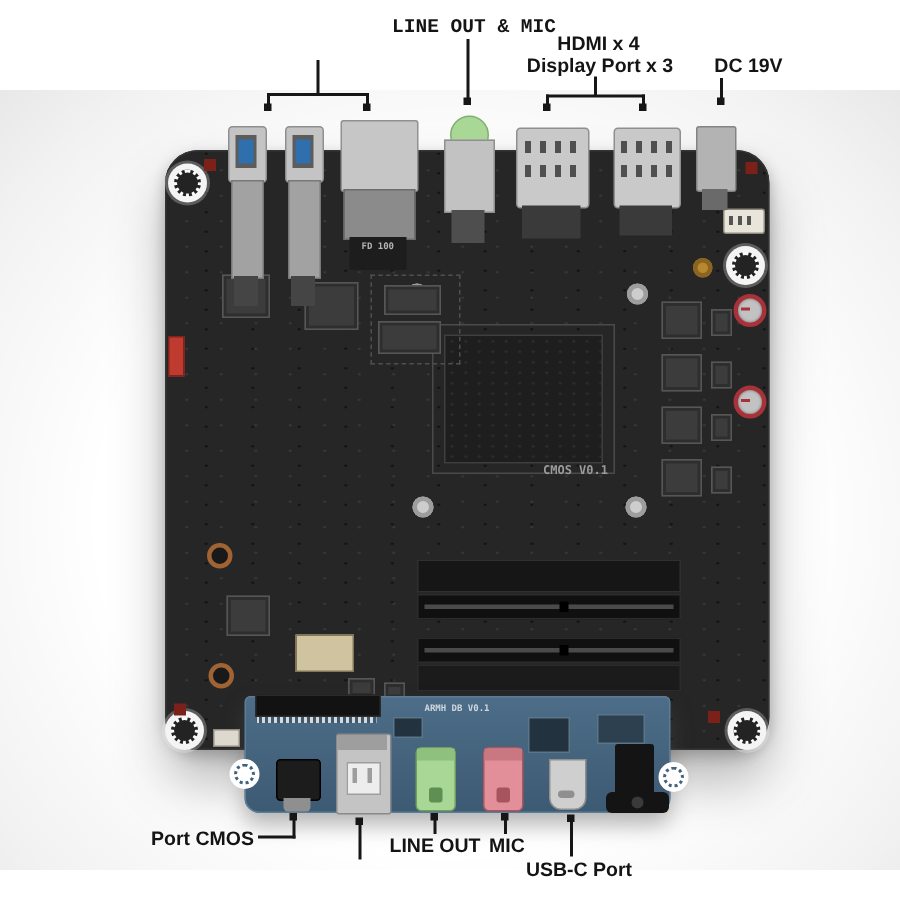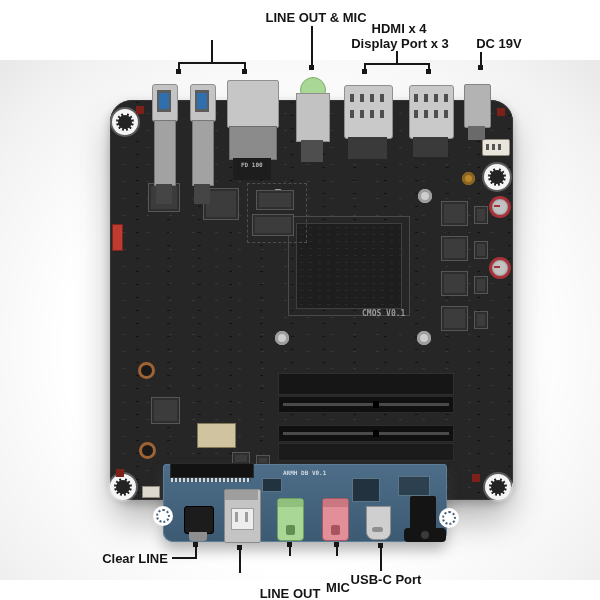--- a/index.html
+++ b/index.html
@@ -210,49 +210,49 @@
     </div>
   </div>
 
   <div class="ln" style="left:211px;top:40px;width:2px;height:23px;"></div>
   <div class="ln" style="left:178px;top:62px;width:68px;height:2px;"></div>
   <div class="ln" style="left:178px;top:62px;width:2px;height:9px;"></div>
   <div class="ln" style="left:244px;top:62px;width:2px;height:9px;"></div>
   <div class="dot" style="left:176px;top:69px;"></div>
   <div class="dot" style="left:242px;top:69px;"></div>
 
-  <div class="lbl" style="left:316px;top:10px;">LINE OUT &amp; MIC</div>
+  <div class="lbl" style="left:316px;top:10px;font-family:Liberation Mono, monospace;">LINE OUT &amp; MIC</div>
   <div class="ln" style="left:311px;top:26px;width:2px;height:41px;"></div>
   <div class="dot" style="left:309px;top:65px;"></div>
 
   <div class="lbl" style="left:399px;top:21px;">HDMI x 4</div>
   <div class="lbl" style="left:400px;top:36px;">Display Port x 3</div>
   <div class="ln" style="left:396px;top:51px;width:2px;height:13px;"></div>
   <div class="ln" style="left:364px;top:63px;width:66px;height:2px;"></div>
   <div class="ln" style="left:364px;top:63px;width:2px;height:8px;"></div>
   <div class="ln" style="left:428px;top:63px;width:2px;height:8px;"></div>
   <div class="dot" style="left:362px;top:69px;"></div>
   <div class="dot" style="left:426px;top:69px;"></div>
 
   <div class="lbl" style="left:499px;top:36px;">DC 19V</div>
   <div class="ln" style="left:480px;top:52px;width:2px;height:15px;"></div>
   <div class="dot" style="left:478px;top:65px;"></div>
 
-  <div class="lbl" style="left:135px;top:551px;">Clear LINE</div>
+  <div class="lbl" style="left:135px;top:551px;">Port CMOS</div>
   <div class="ln" style="left:172px;top:557px;width:25px;height:2px;"></div>
   <div class="ln" style="left:195px;top:546px;width:2px;height:13px;"></div>
   <div class="dot" style="left:193px;top:542px;"></div>
 
   <div class="ln" style="left:239px;top:549px;width:2px;height:24px;"></div>
   <div class="dot" style="left:237px;top:545px;"></div>
 
-  <div class="lbl" style="left:290px;top:556px;margin-top:30px;">LINE OUT</div>
+  <div class="lbl" style="left:290px;top:556px;">LINE OUT</div>
   <div class="ln" style="left:289px;top:546px;width:2px;height:10px;"></div>
   <div class="dot" style="left:287px;top:542px;"></div>
 
-  <div class="lbl" style="left:338px;top:580px;">MIC</div>
+  <div class="lbl" style="left:338px;top:556px;">MIC</div>
   <div class="ln" style="left:336px;top:546px;width:2px;height:10px;"></div>
   <div class="dot" style="left:334px;top:542px;"></div>
 
   <div class="lbl" style="left:386px;top:572px;">USB-C Port</div>
   <div class="ln" style="left:380px;top:547px;width:2px;height:24px;"></div>
   <div class="dot" style="left:378px;top:543px;"></div>
 </div>
 
 </body></html>

